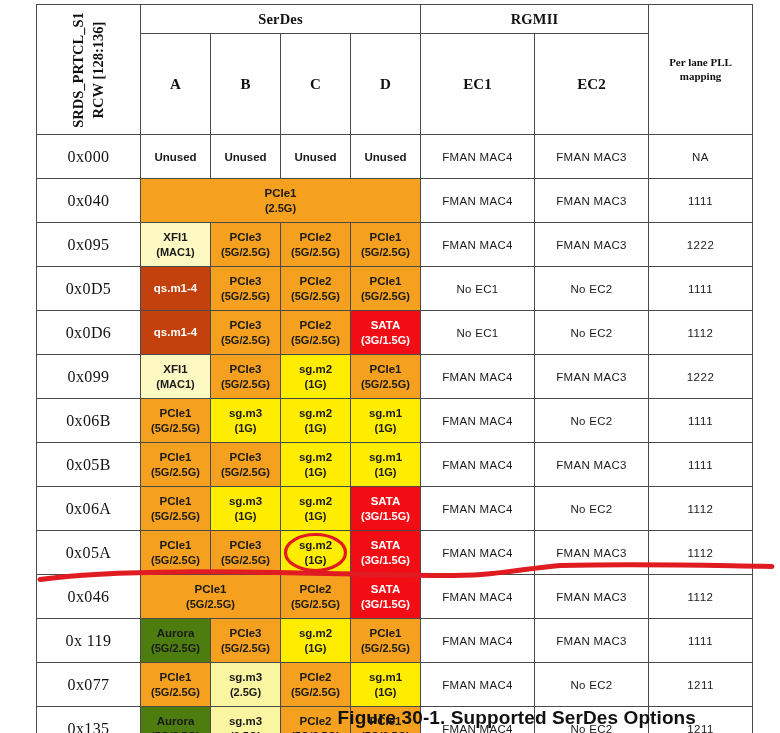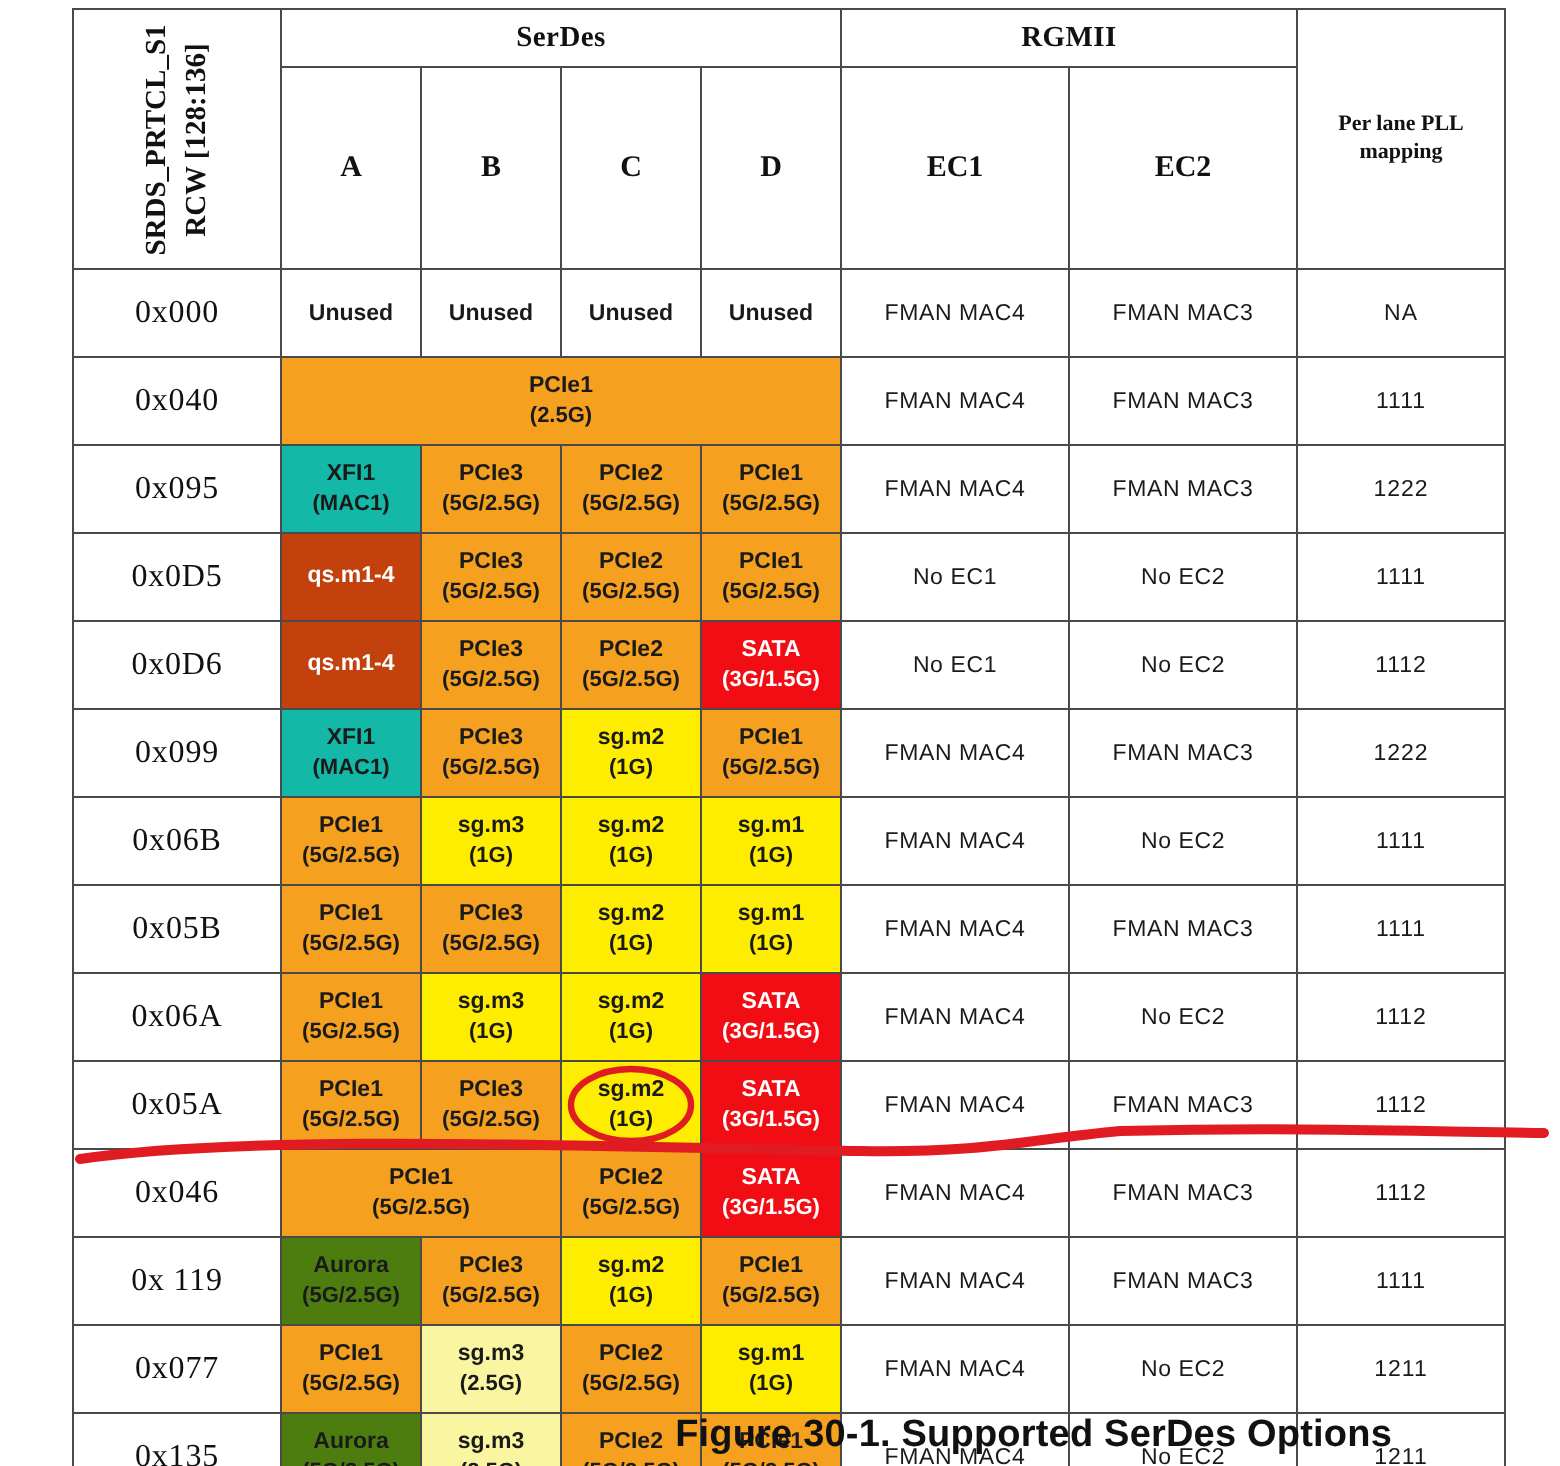--- a/index.html
+++ b/index.html
@@ -97,21 +97,21 @@
     line-height: 1.3;
     color: #1a1a1a;
   }
   .cell .sub {
     font-weight: bold;
     font-size: 11px;
     display: block;
   }
 
   
-  .fill-none   { background: #14b8a6; }
+  .fill-none   { background: #fef9c3; }
   .fill-orange { background: #F5A01E; }
   .fill-yellow { background: #FFED00; }
   .fill-lyellow{ background: #FAF5A0; }
   .fill-blue   { background: #c2410c; color: #ffffff; }
   .fill-red    { background: #F20D15; color: #ffffff; }
   .fill-cyan   { background: #4d7c0f; }
 
   .plain {
     font-family: "Liberation Sans", sans-serif;
     font-size: 11.5px;

